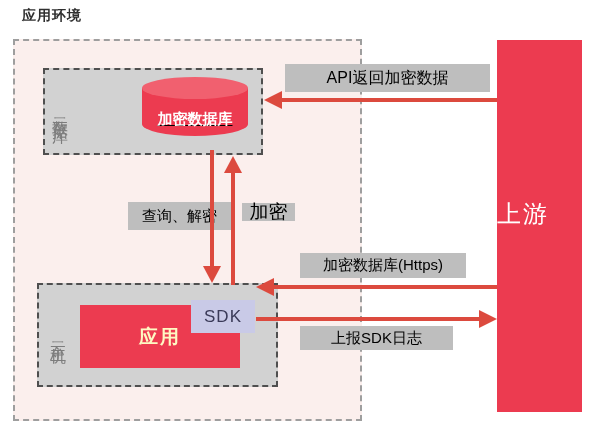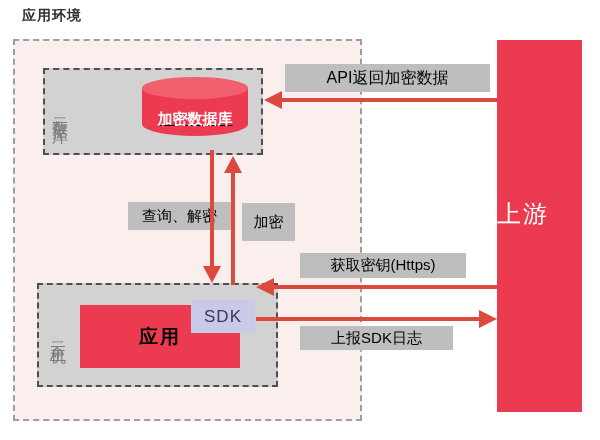--- a/index.html
+++ b/index.html
@@ -43,21 +43,21 @@
     display:flex;align-items:center;justify-content:center;text-decoration:underline;
   }
   .cyl-body span{
     color:#ffffff;font-size:15px;font-weight:700;padding-top:14px;
     white-space:nowrap;
   }
 
   .app-box{
     left:80px;top:305px;width:160px;height:63px;background:#ec3b50;
     display:flex;align-items:center;justify-content:center;z-index:2;
-    color:#000000;font-size:19px;font-weight:700;letter-spacing:2px;
+    color:#fef9c3;font-size:19px;font-weight:700;letter-spacing:2px;
   }
   .sdk-box{
     left:191px;top:284px;width:64px;height:33px;background:#c9cae7;
     display:flex;align-items:center;justify-content:center;z-index:4;
     color:#3a3a58;font-size:17px;font-weight:500;letter-spacing:1px;margin-top:16px;
   }
 
   .upstream-bar{
     left:497px;top:40px;width:85px;height:372px;background:#ec3b50;
     display:flex;align-items:center;justify-content:flex-start;
@@ -66,21 +66,21 @@
   }
   .upstream-bar span{transform:translateY(-12px);}
 
   .edge-label{
     background:#bebebe;color:#000000;font-weight:500;
     display:flex;align-items:center;justify-content:center;
     white-space:nowrap;z-index:5;
   }
   .lbl-api{left:285px;top:64px;width:205px;height:28px;font-size:16px;}
   .lbl-query{left:92px;top:202px;width:103px;height:28px;font-size:15px;margin-left:36px;}
-  .lbl-encrypt{left:242px;top:203px;width:53px;height:38px;font-size:15px;text-align:right;}
+  .lbl-encrypt{left:242px;top:203px;width:53px;height:18px;font-size:19px;text-align:right;}
   .lbl-getkey{left:300px;top:253px;width:166px;height:25px;font-size:15px;}
   .lbl-log{left:300px;top:326px;width:153px;height:24px;font-size:15px;}
 
   .arrow-layer{
     left:0;top:0;width:600px;height:440px;z-index:10;pointer-events:none;
   }
 </style>
 </head>
 <body>
 
@@ -103,21 +103,21 @@
 
 <div class="abs sdk-box">SDK</div>
 
 <div class="abs upstream-bar">
   <span>上游</span>
 </div>
 
 <div class="abs edge-label lbl-api">API返回加密数据</div>
 <div class="abs edge-label lbl-query">查询、解密</div>
 <div class="abs edge-label lbl-encrypt">加密</div>
-<div class="abs edge-label lbl-getkey">获取密钥(Https)</div>
+<div class="abs edge-label lbl-getkey">加密数据库(Https)</div>
 <div class="abs edge-label lbl-log">上报SDK日志</div>
 
 <svg class="abs arrow-layer" viewBox="0 0 600 440" xmlns="http://www.w3.org/2000/svg">
   <g stroke="#dc4a3e" fill="#dc4a3e">
     <line x1="497" y1="100" x2="279" y2="100" stroke-width="4"></line>
     <polygon points="264,100 282,91 282,109" stroke="none"></polygon>
   </g>
   <g stroke="#dc4a3e" fill="#dc4a3e">
     <line x1="212" y1="150" x2="212" y2="268" stroke-width="4"></line>
     <polygon points="212,283 203,266 221,266" stroke="none"></polygon>

